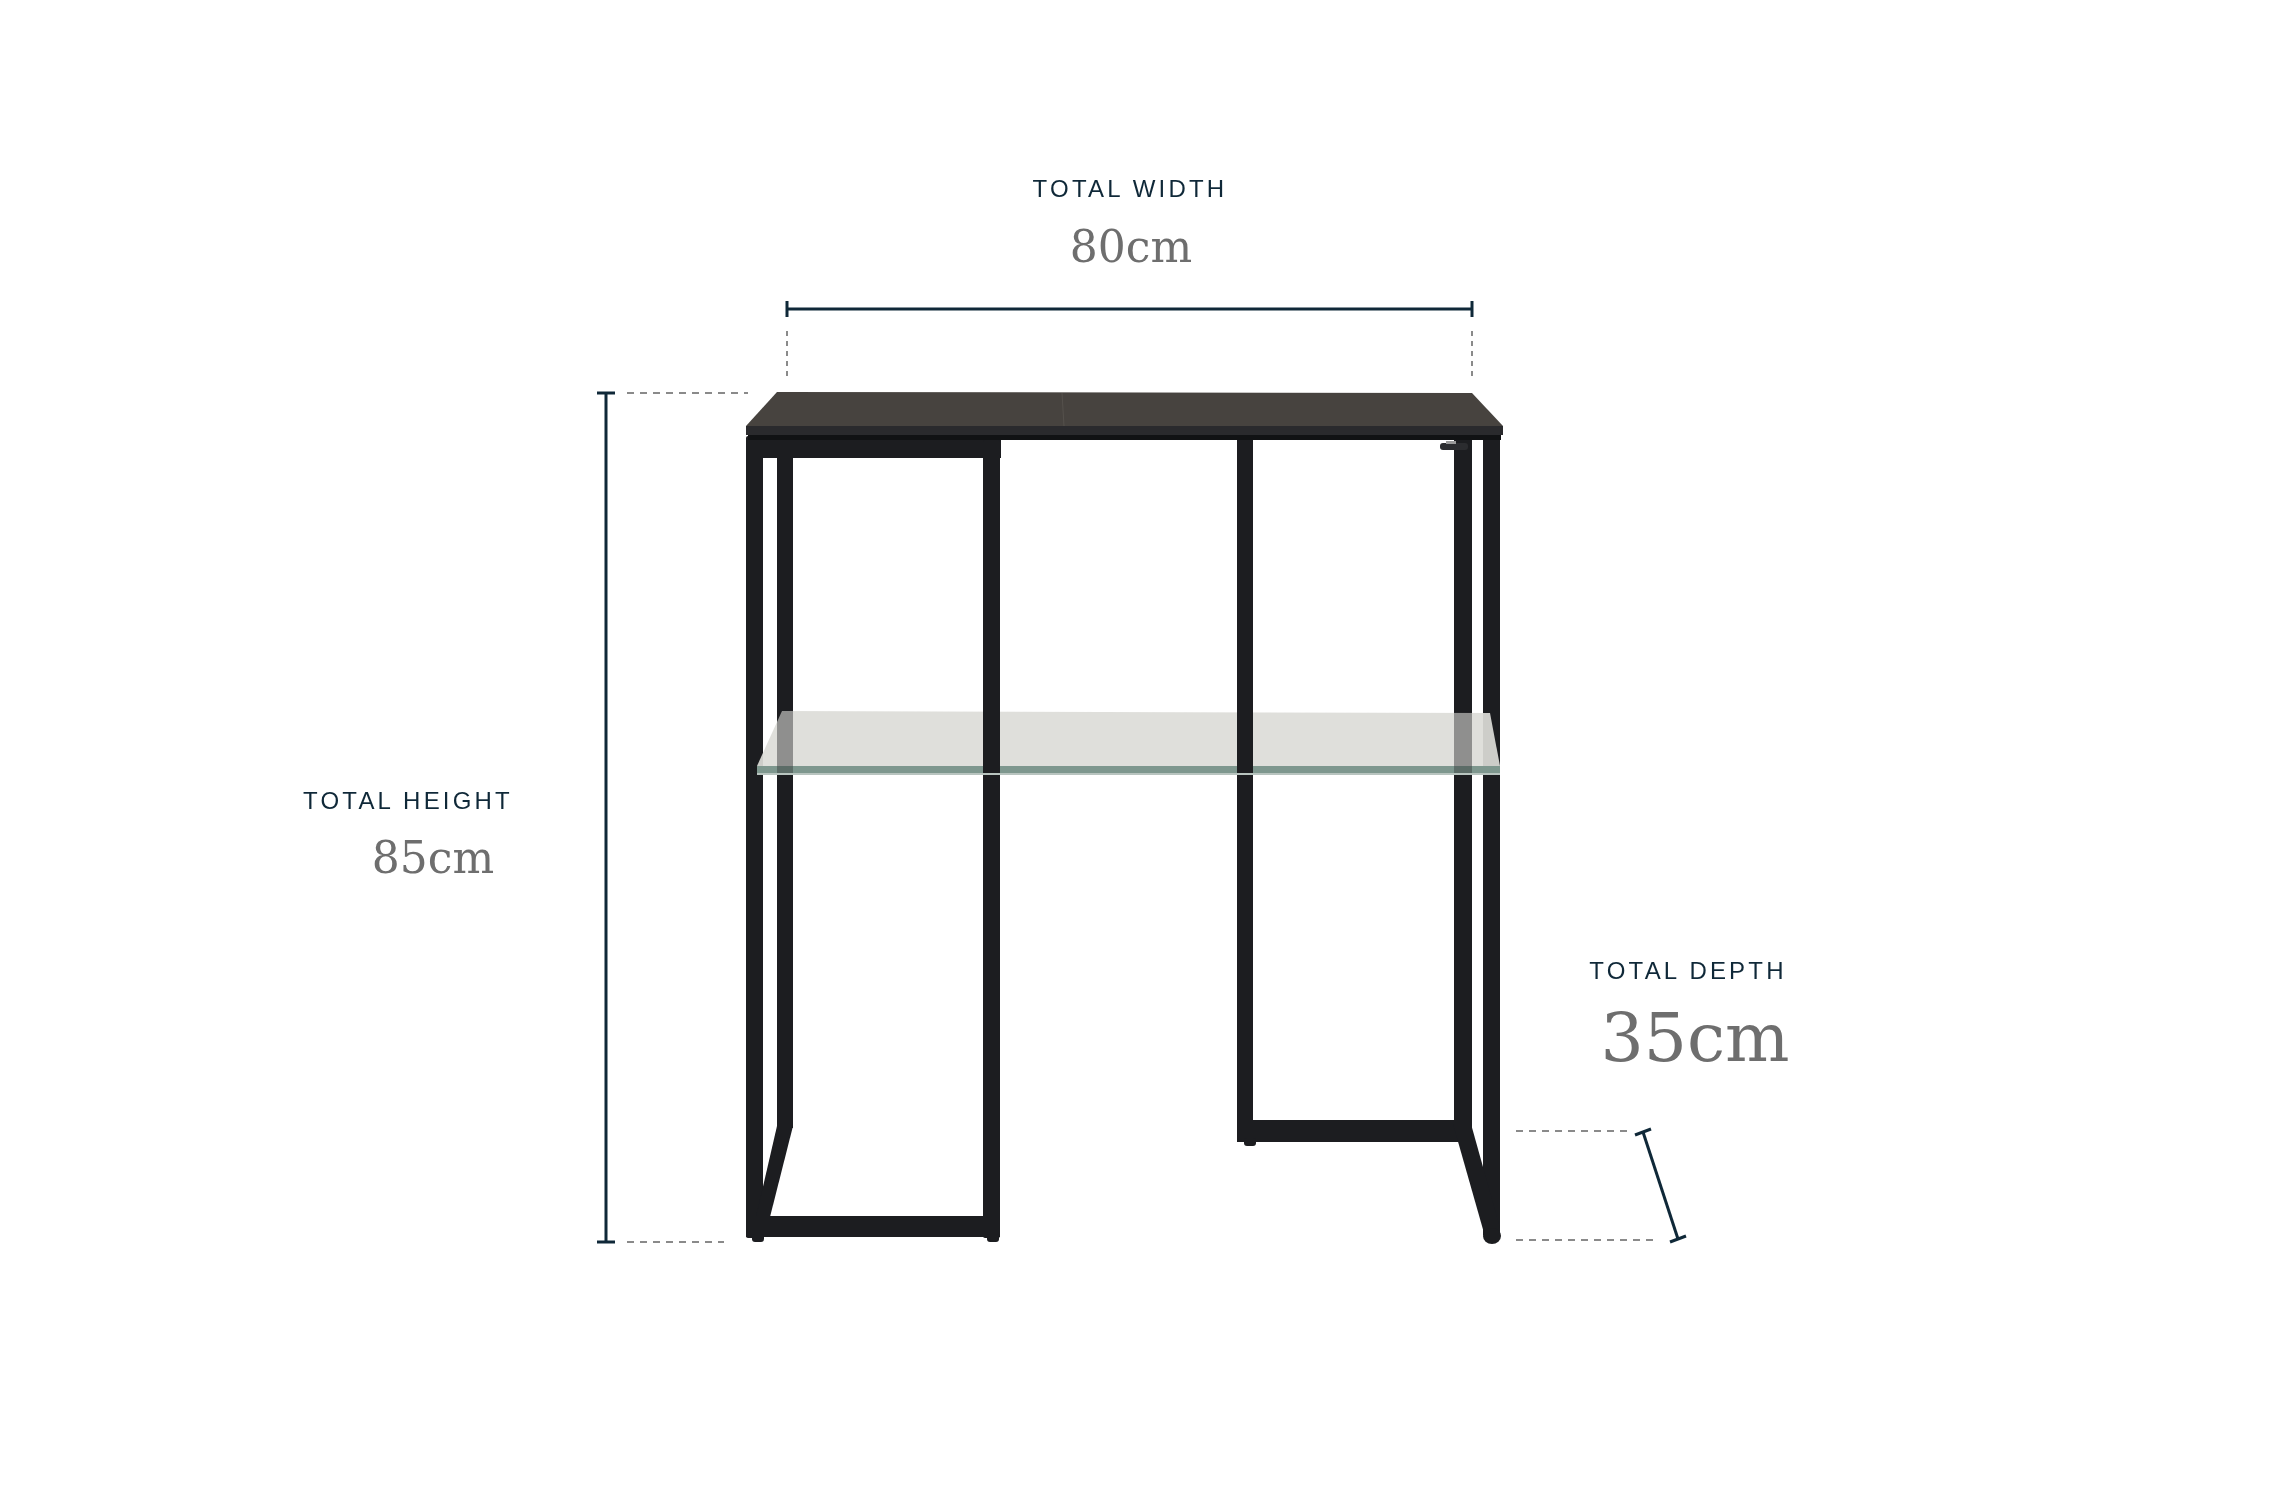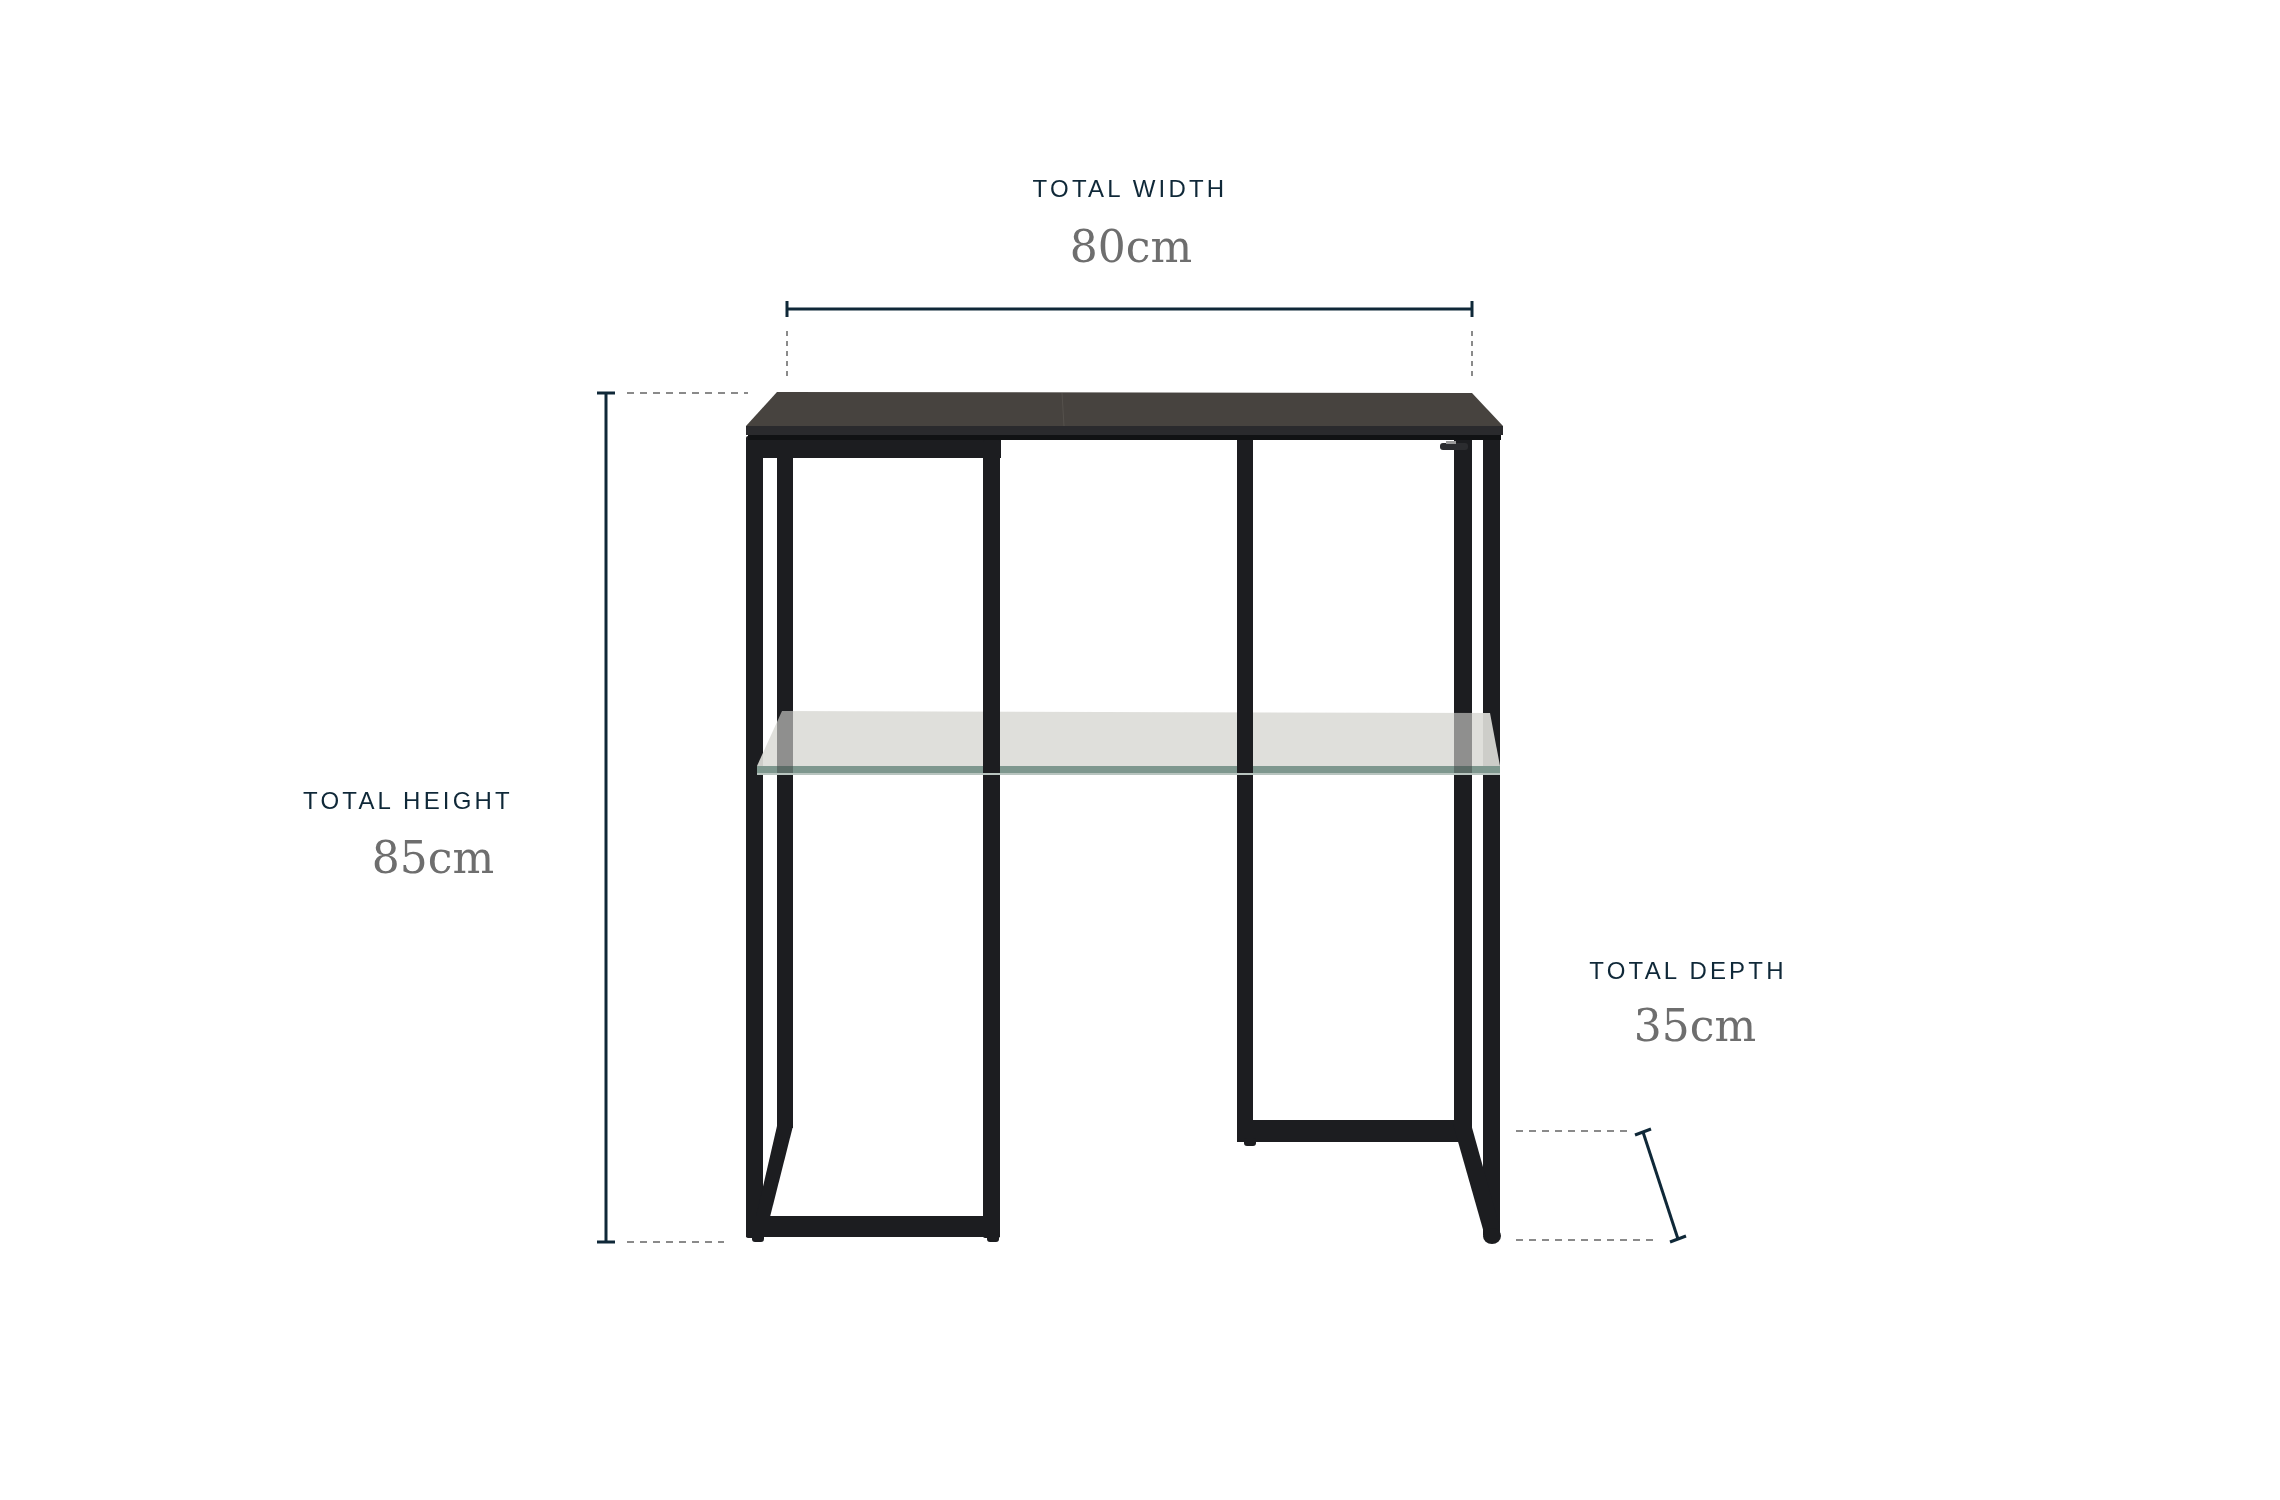--- a/index.html
+++ b/index.html
@@ -17,21 +17,21 @@
   }
   .dim-value {
     position: absolute;
     font-family: "DejaVu Serif", "Liberation Serif", serif;
     font-size: 44px;
     color: #6e6e6e;
     white-space: nowrap;
     transform: translateX(-50%);
     line-height: 1;
   }
-  .dim-value.large { font-size: 44px; }
+  .dim-value.large { font-size: 68px; }
   svg { position: absolute; left: 0; top: 0; }
 </style>
 </head>
 <body>
 
 <div class="canvas">
 
   <svg width="2280" height="1500" viewBox="0 0 2280 1500">
 
     <g stroke="#0f2838" stroke-width="3" fill="none">

